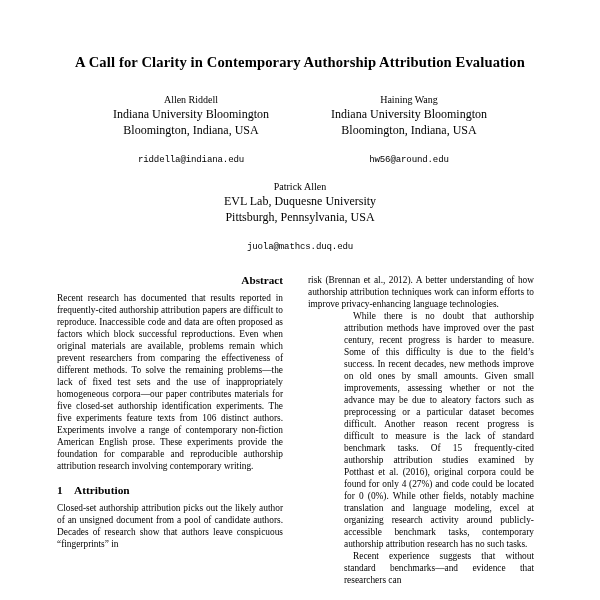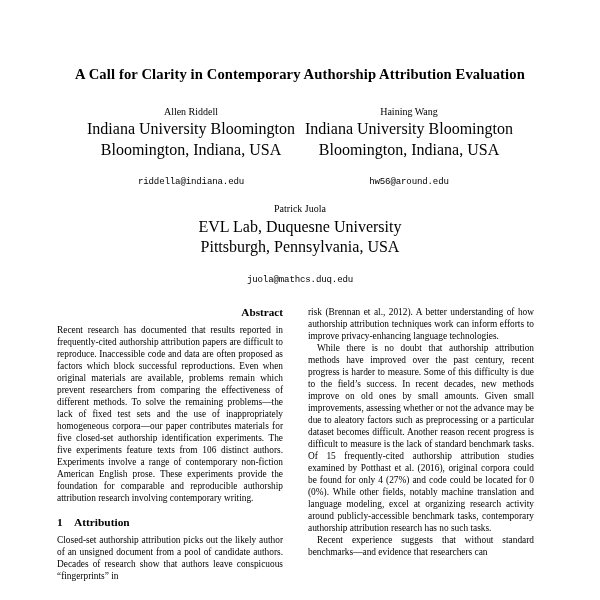--- a/index.html
+++ b/index.html
@@ -15,21 +15,21 @@
     font-family: "Liberation Serif", "DejaVu Serif", serif;
     color: #000000;
     -webkit-font-smoothing: antialiased;
   }
 
   .page {
     width: 600px;
     height: 600px;
     position: relative;
     box-sizing: border-box;
-    padding: 12px 57px;
+    padding: 0 57px;
   }
 
   
   .title {
     text-align: center;
     font-size: 14.6px;
     font-weight: bold;
     letter-spacing: 0.12px;
     line-height: 1.2;
     margin: 0;
@@ -47,21 +47,21 @@
     text-align: center;
     line-height: 1.28;
   }
   .author-name {
     font-size: 10px;
     font-weight: normal;
     display: block;
     margin-bottom: 1px;
   }
   .author-aff {
-    font-size: 16px;
+    font-size: 12px;
     display: block;
   }
   .author-email {
     font-family: "Liberation Mono", "DejaVu Sans Mono", monospace;
     font-size: 9.1px;
     display: block;
     margin-top: 16px;
     letter-spacing: -0.15px;
   }
   .author-single {
@@ -91,20 +91,21 @@
   p.body-text {
     font-size: 9.35px;
     line-height: 1.285;
     text-align: justify;
     text-justify: inter-word;
     margin: 0;
     hyphens: manual;
   }
   p.body-text + p.body-text {
     text-indent: 9px;
+    margin-left: 36px;
   }
   p.noindent { text-indent: 0 !important; }
 
   .section-head {
     font-size: 11.4px;
     font-weight: bold;
     margin: 12px 0 6px 0;
     display: flex;
   }
   .section-num {
@@ -130,21 +131,21 @@
     </div>
     <div class="author-block">
       <span class="author-name">Haining Wang</span>
       <span class="author-aff">Indiana University Bloomington</span>
       <span class="author-aff">Bloomington, Indiana, USA</span>
       <span class="author-email">hw56@around.edu</span>
     </div>
   </div>
 
   <div class="author-single">
-    <span class="author-name">Patrick Juola</span>
+    <span class="author-name">Patrick Allen</span>
     <span class="author-aff">EVL Lab, Duquesne University</span>
     <span class="author-aff">Pittsburgh, Pennsylvania, USA</span>
     <span class="author-email">juola@mathcs.duq.edu</span>
   </div>
 
   <div class="columns">
 
     <div class="col">
       <div class="abstract-head">Abstract</div>
       <div class="abstract-body">

